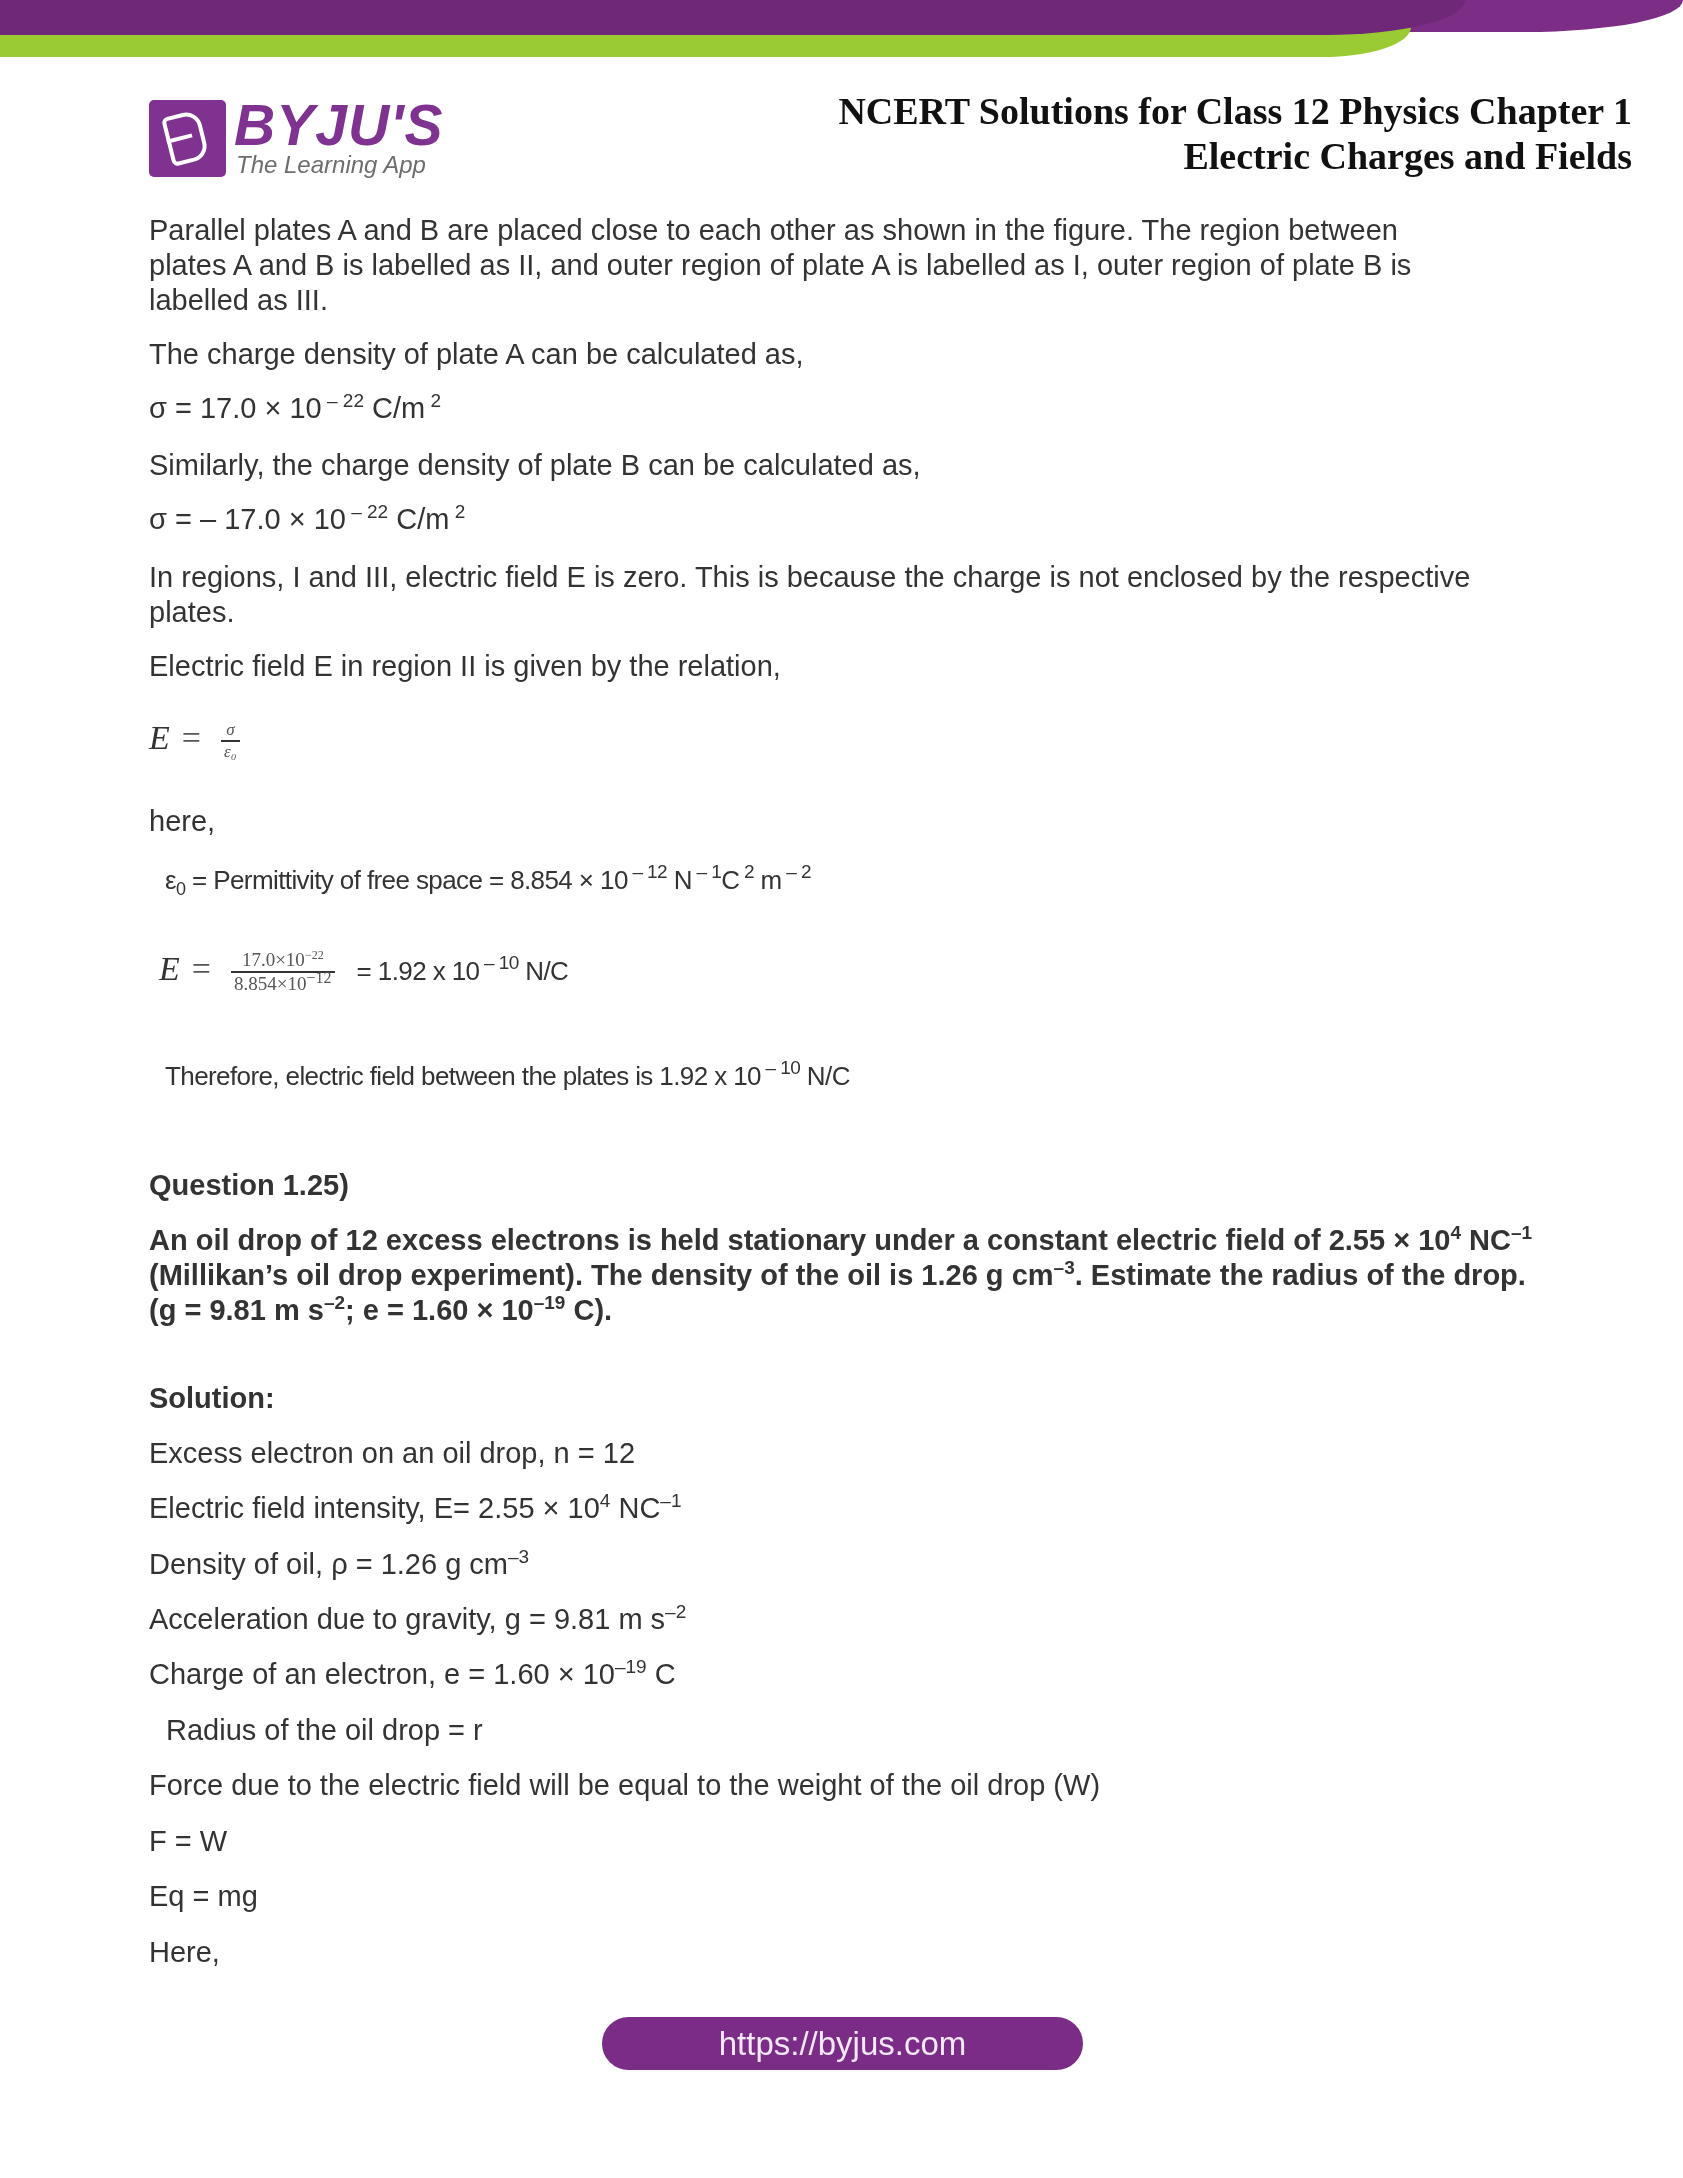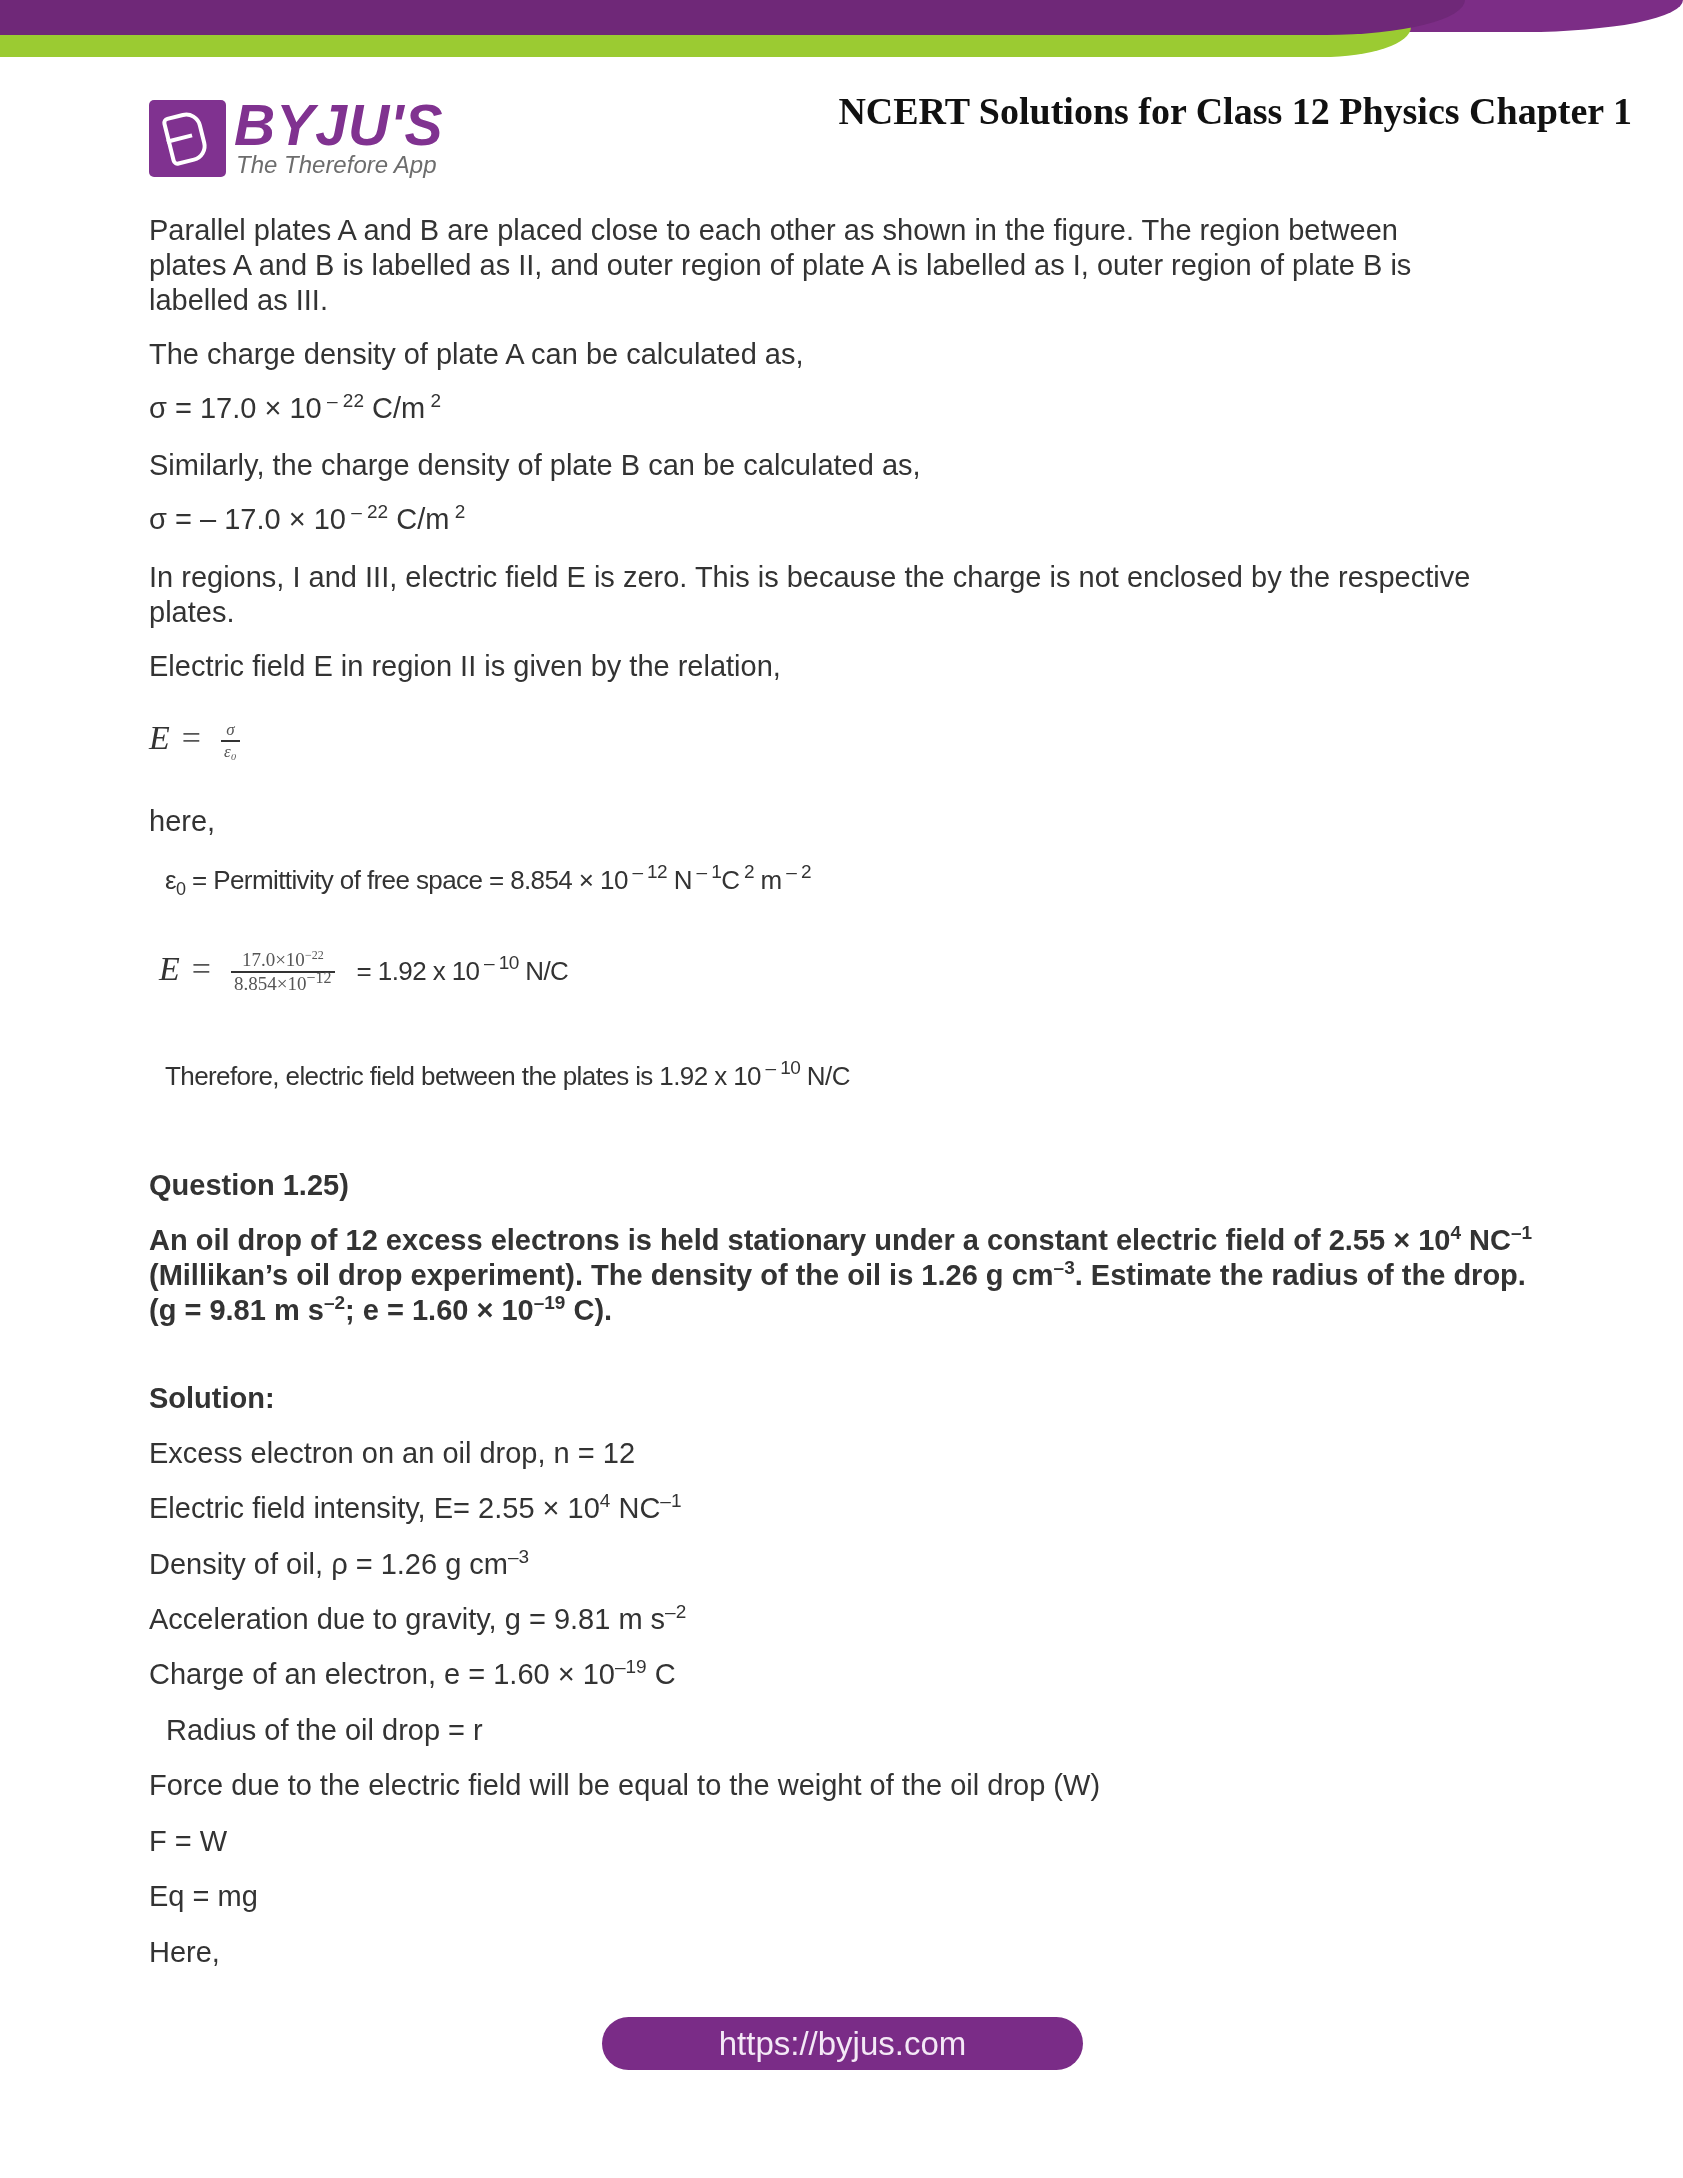--- a/index.html
+++ b/index.html
@@ -58,26 +58,27 @@
 <div class="band-purple"></div>
 
 <div class="logo">
   <div class="logo-box">
     <div style="position:absolute;left:18px;top:13px;transform:rotate(-14deg);">
       <span class="logo-b-inner"></span>
     </div>
   </div>
   <div class="logo-text">
     <span class="logo-name">BYJU'S</span>
-    <span class="logo-tag">The Therefore App</span>
+    <span class="logo-tag">The Learning App</span>
   </div>
 </div>
 
 <div class="header-title">
   <div>NCERT Solutions for Class 12 Physics Chapter 1</div>
+  <div>Electric Charges and Fields</div>
 </div>
 
 <div class="content">
 
   <p class="p wrap" style="top:0px; width:1317px;">Parallel plates A and B are placed close to each other as shown in the figure. The region between plates A and B is labelled as II, and outer region of plate A is labelled as I, outer region of plate B is labelled as III.</p>
 
   <p class="p" style="top:124px;">The charge density of plate A can be calculated as,</p>
 
   <p class="p" style="top:178px;"><span>σ = 17.0 × 10</span><sup> – 22</sup><span> C/m</span><sup> 2</sup></p>
 

